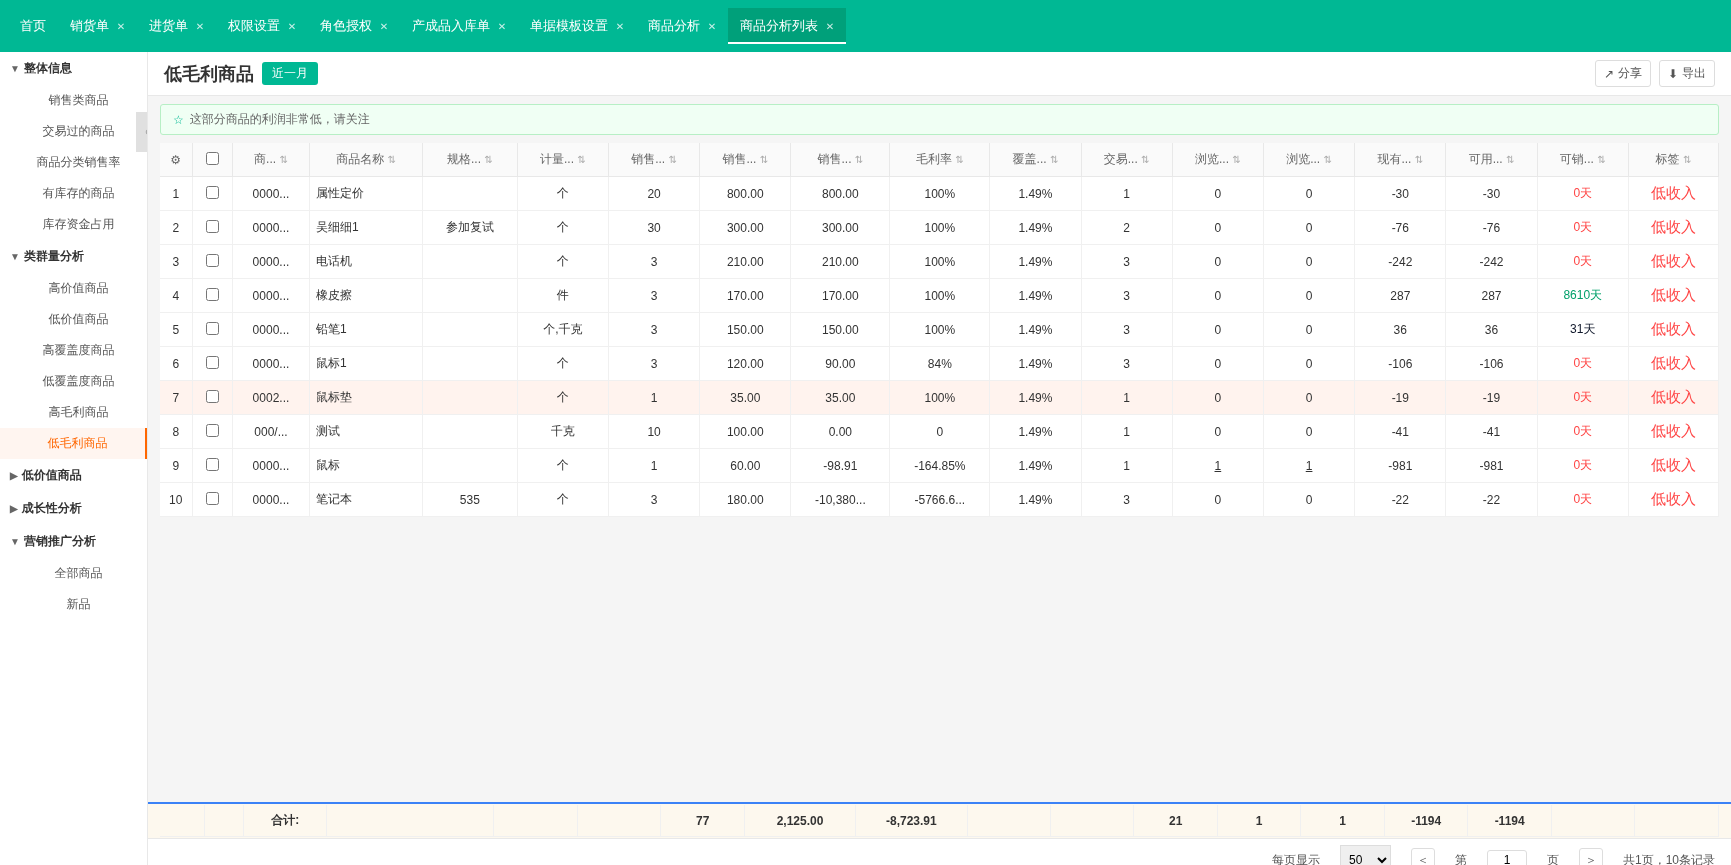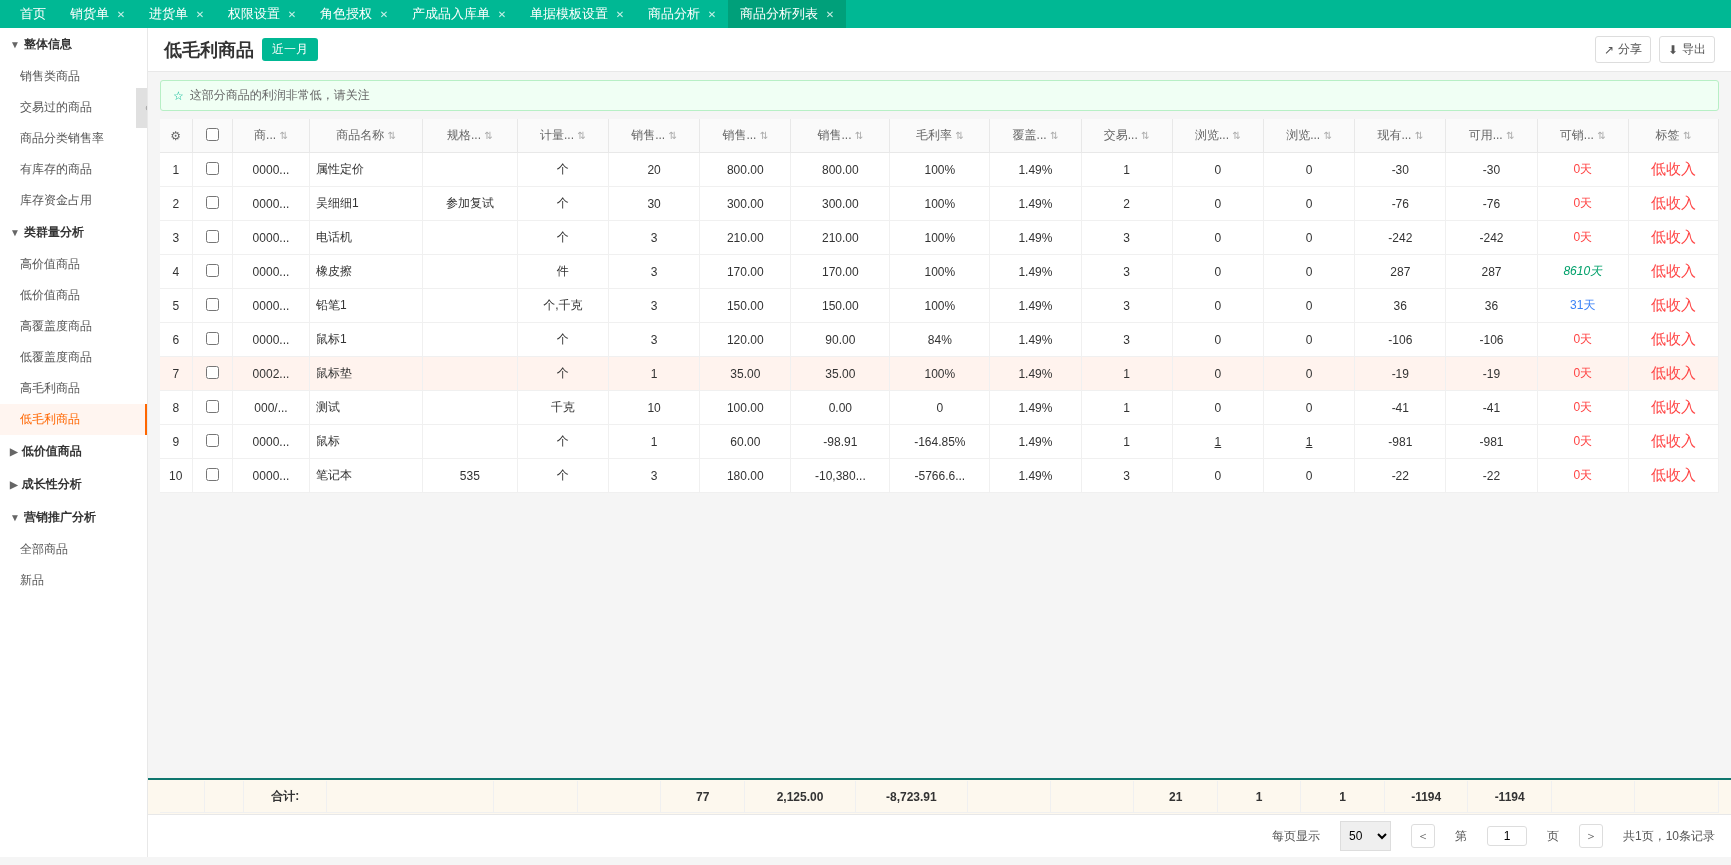--- a/index.html
+++ b/index.html
@@ -3,21 +3,21 @@
   <meta charset="utf-8">
   <style>
     * { box-sizing: border-box; margin: 0; padding: 0; font-family: 'Microsoft YaHei', Arial, sans-serif; font-size: 12px; }
     body { background: #f5f5f5; overflow: hidden; }
 
     
     .top-nav {
       background: #00b894;
       display: flex;
       align-items: center;
-      height: 28px;
+      height: 52px;
       padding: 0 8px;
     }
     .nav-item {
       color: #fff;
       padding: 0 12px;
       height: 36px;
       line-height: 36px;
       cursor: pointer;
       font-size: 13px;
       white-space: nowrap;
@@ -50,20 +50,21 @@
       font-weight: bold;
       cursor: pointer;
       font-size: 12px;
     }
     .sidebar-group-title .arrow { margin-right: 4px; color: #666; font-size: 10px; }
     .sidebar-item {
       padding: 7px 10px 7px 20px;
       color: #555;
       cursor: pointer;
       font-size: 12px;
+      text-align: center;
     }
     .sidebar-item.active { background: #fff5f0; color: #ff6600; border-right: 2px solid #ff6600; }
     .sidebar-collapse-btn {
       position: absolute;
       left: 136px;
       top: 60px;
       width: 18px;
       height: 40px;
       background: #e0e0e0;
       display: flex;
@@ -198,21 +199,21 @@
     tbody td.text-left { text-align: left; }
     .tag-low-income {
       color: #ff4444;
       font-size: 15px;
     }
     .underline-link { text-decoration: underline; cursor: pointer; }
 
     
     .footer-total {
       background: #fdf8ee;
-      border-top: 2px solid #0f766e;
+      border-top: 2px solid #3b82f6;
       display: flex;
       align-items: center;
       padding: 0 12px;
       height: 36px;
     }
     .footer-total table {
       background: transparent;
     }
     .footer-total td {
       font-weight: bold;
@@ -441,41 +442,41 @@
       <td>3</td>
       <td>170.00</td>
       <td>170.00</td>
       <td>100%</td>
       <td>1.49%</td>
       <td>3</td>
       <td>0</td>
       <td>0</td>
       <td>287</td>
       <td>287</td>
-      <td style="color:#00a06a;font-style:italic;">8610天</td>
+      <td style="color:#00a06a;">8610天</td>
       <td class="tag-low-income">低收入</td>
     </tr>
             <tr>
       <td>5</td>
       <td><input type="checkbox" style=""></td>
       <td>0000...</td>
       <td class="text-left">铅笔1</td>
       <td></td>
       <td>个,千克</td>
       <td>3</td>
       <td>150.00</td>
       <td>150.00</td>
       <td>100%</td>
       <td>1.49%</td>
       <td>3</td>
       <td>0</td>
       <td>0</td>
       <td>36</td>
       <td>36</td>
-      <td style="color:#3b82f6;">31天</td>
+      <td style="color:#0f172a;">31天</td>
       <td class="tag-low-income">低收入</td>
     </tr>
             <tr>
       <td>6</td>
       <td><input type="checkbox" style=""></td>
       <td>0000...</td>
       <td class="text-left">鼠标1</td>
       <td></td>
       <td>个</td>
       <td>3</td>

